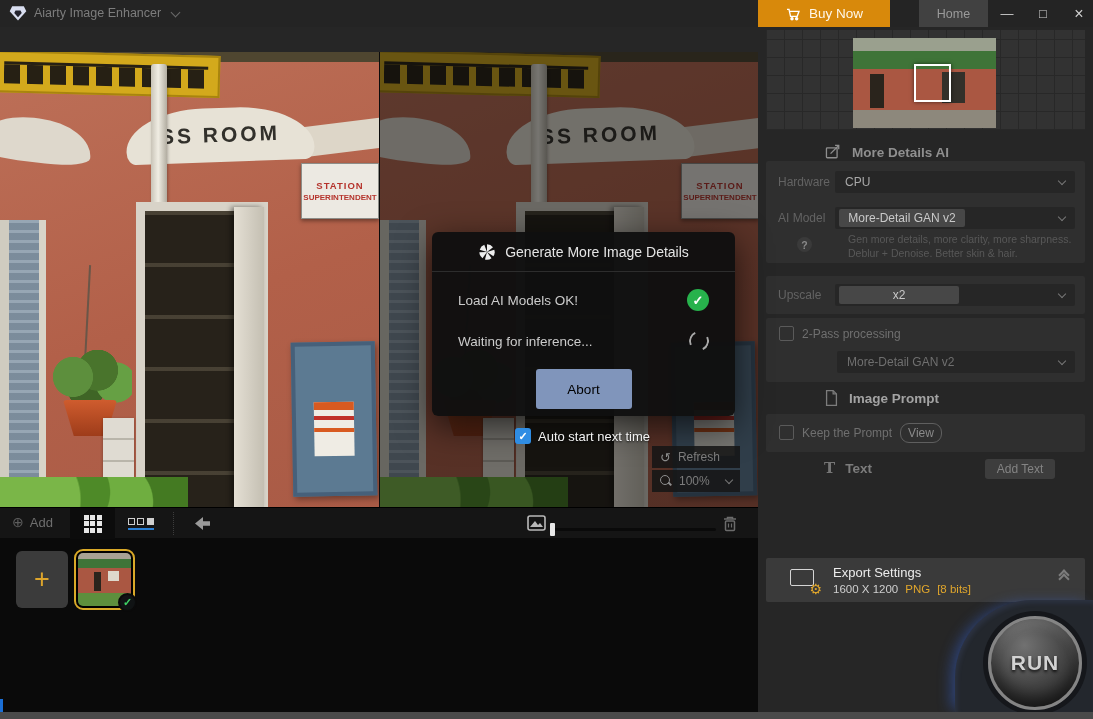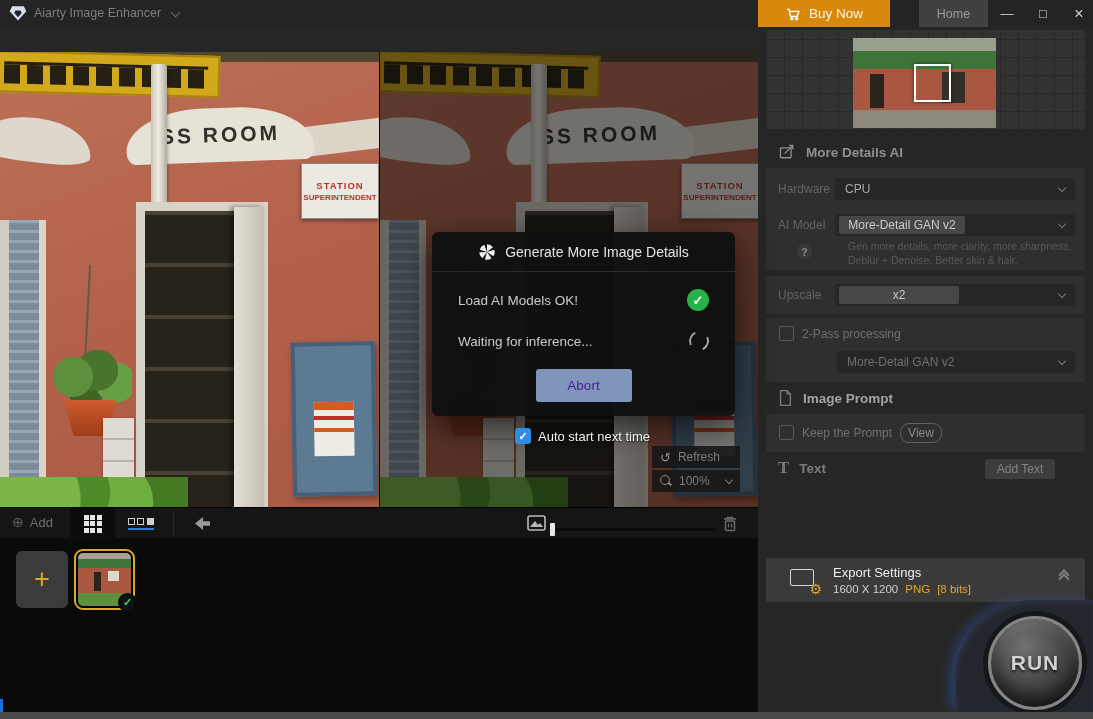--- a/index.html
+++ b/index.html
@@ -106,22 +106,22 @@
     border-bottom:1px solid #2d2d2d; }
   .dlg-title { color:#e4e4e4; font-size:14px; }
   .dlg-row { margin:0 26px; display:flex; align-items:center; justify-content:space-between; }
   .dlg-row1 { margin-top:17px; }
   .dlg-row2 { margin-top:20px;justify-content:space-between; }
   .dlg-status { color:#cbcbcb; font-size:13.5px; }
   .okcircle { width:22px; height:22px; border-radius:50%; background:#27b24c; color:#fff;
     display:flex; align-items:center; justify-content:center; font-size:13px; font-weight:bold; }
   .spinner { width:20px; height:20px; border-radius:50%; border:2.5px solid #a8a8a8;
     border-top-color:transparent; border-bottom-color:transparent; transform:rotate(20deg); }
-  .abort-btn { margin:18px auto 0; width:96px; height:33px; background:#8095bb; border-radius:3px;
-    color:#4c1d95; font-size:13.5px; display:flex; align-items:center; justify-content:center; cursor:pointer; }
+  .abort-btn { margin:18px auto 0; width:96px; height:40px; background:#8095bb; border-radius:3px;
+    color:#000000; font-size:13.5px; display:flex; align-items:center; justify-content:center; cursor:pointer; }
 
   
   .autostart { position:absolute; left:515px; top:428px; display:flex; align-items:center; gap:7px; z-index:21; }
   .cbx-on { width:16px; height:16px; background:#2f8de4; border-radius:3px; color:#fff; font-size:11px;
     font-weight:bold; display:flex; align-items:center; justify-content:center; }
   .autostart span.lbl { color:#f2f2f2; font-size:13px; text-shadow:0 1px 2px rgba(0,0,0,.8); }
   .vgroup { position:absolute; left:652px; top:446px; width:88px; z-index:21; }
   .vrow { height:22px; background:rgba(22,22,22,0.88); margin-bottom:2px; display:flex; align-items:center;
     gap:7px; padding:0 8px; color:#7c7c7c; font-size:12px; }
   .refresh-ic { font-size:13px; color:#8a8a8a; }
@@ -181,21 +181,21 @@
     background-image:repeating-linear-gradient(0deg,#282828 0 1px,transparent 1px 18px),
       repeating-linear-gradient(90deg,#282828 0 1px,transparent 1px 18px); overflow:hidden; }
   .nav-img { position:absolute; left:87px; top:8px; width:143px; height:90px;
     background:linear-gradient(#9aa08e 0 14%, #3f7438 14% 34%, #aa5742 34% 80%, #8d887c 80% 100%); }
   .nav-img::before { content:""; position:absolute; left:12%; top:40%; width:10%; height:38%; background:#2a241c; }
   .nav-img::after { content:""; position:absolute; left:62%; top:38%; width:16%; height:34%; background:#33302a; }
   .nav-rect { position:absolute; left:148px; top:34px; width:37px; height:38px; border:2px solid #fff;
     box-shadow:0 0 4px rgba(0,0,0,.6); }
 
   .sec-head { position:absolute; display:flex; align-items:center; gap:10px; color:#8f8f8f;
-    font-weight:bold; font-size:13.5px; }
+    font-weight:bold; font-size:13.5px;margin-left:46px; }
   .card { position:absolute; left:8px; width:319px; background:#2f2f2f; border-radius:2px; }
   .flabel { position:absolute; color:#636363; font-size:12px; }
   .dropdown { position:absolute; height:22px; background:#262626; border-radius:2px; display:flex;
     align-items:center; padding:0 10px; color:#a8a8a8; font-size:12px; }
   .dropdown .cv { margin-left:auto; }
   .chip { position:absolute; left:4px; top:2px; height:18px; background:#474747; border-radius:2px;
     color:#c9c9c9; font-size:12px; display:flex; align-items:center; justify-content:center; }
   .helpc { position:absolute; width:15px; height:15px; border-radius:50%; background:#3a3a3a;
     color:#8a8a8a; font-size:10.5px; font-weight:bold; display:flex; align-items:center; justify-content:center; }
   .desc { position:absolute; color:#585858; font-size:10.5px; }
@@ -420,21 +420,21 @@
     </div>
 
     <div class="sec-head" style="left:20px; top:116px;">
       <svg width="18" height="18" viewBox="0 0 22 22" fill="none" stroke="#8f8f8f" stroke-width="1.6">
         <rect x="3" y="6" width="13" height="12" rx="1"></rect>
         <path d="M8 13 L18 3 M13.5 3 H18 V7.5"></path>
       </svg>
       <span>More Details AI</span>
     </div>
 
-    <div class="card" style="top:141px; height:102px;">
+    <div class="card" style="top:134px; height:102px;">
       <span class="flabel" style="left:12px; top:14px;">Hardware</span>
       <div class="dropdown" style="left:69px; top:10px; width:240px;">
         <span>CPU</span>
         <span class="cv"></span>
       </div>
       <span class="flabel" style="left:12px; top:50px;">AI Model</span>
       <div class="dropdown" style="left:69px; top:46px; width:240px;">
         <div class="chip" style="width:126px;">More-Detail GAN v2</div>
         <span class="cv"></span>
       </div>

